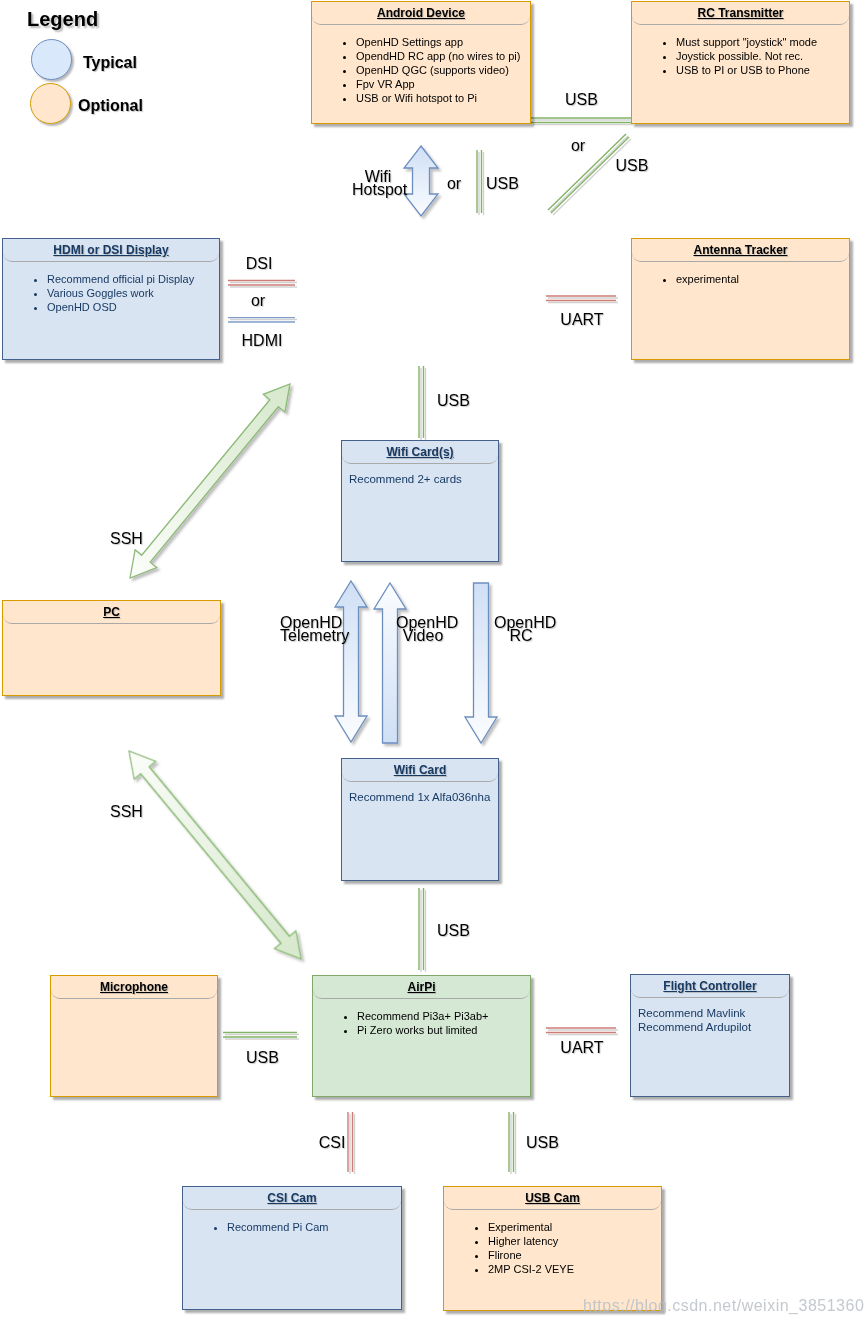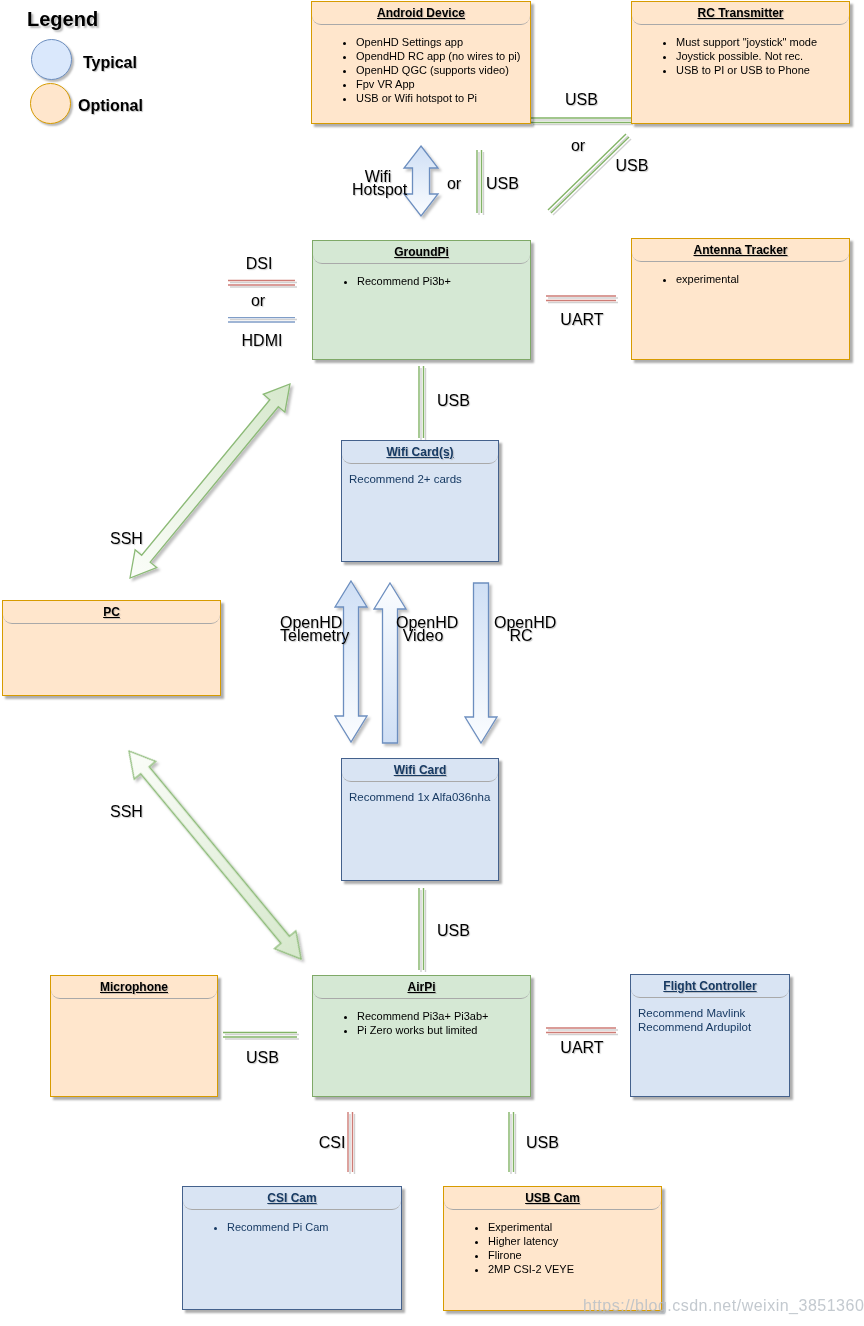--- a/index.html
+++ b/index.html
@@ -9,21 +9,21 @@
 
   .node{position:absolute;z-index:2;box-sizing:border-box;
         box-shadow:3px 3px 2px rgba(0,0,0,0.32);}
   .node.orange{background:#FFE6CC;border:1.5px solid #D79B00;color:#000;}
   .node.green {background:#D5E8D4;border:1.5px solid #7FA968;color:#000;}
   .node.blue  {background:#D9E4F3;border:1.5px solid #44618C;color:#173A63;}
   .node-title{height:22px;line-height:22px;text-align:center;font-weight:bold;
               font-size:12px;text-decoration:underline;border-bottom:1px solid #a9a9a9;
               text-shadow:1px 1px 1px rgba(140,140,140,0.45);border-radius:9px;}
   .node.blue .node-title{color:#173A63;}
-  ul.bullets{margin:10px 0 0 12px;padding-left:32px;}
+  ul.bullets{margin:10px 0 0 0;padding-left:44px;}
   ul.bullets li{font-size:11px;line-height:14px;}
   .plain-body{padding:8px 0 0 7px;font-size:11.5px;line-height:14px;}
 
   .clabel{position:absolute;z-index:3;font-size:16px;color:#000;white-space:pre-line;
           text-align:center;line-height:13px;
           text-shadow:1px 1px 1px rgba(130,130,130,0.45);}
 
   .legend-title{position:absolute;left:27px;top:8px;z-index:3;font-size:20px;font-weight:bold;
                 color:#000;text-shadow:2px 2px 2px rgba(150,150,150,0.7);}
   .legend-circle{position:absolute;z-index:2;width:41px;height:41px;border-radius:50%;
@@ -156,27 +156,29 @@
 
   <div class="node orange" style="left:631px;top:1px;width:219px;height:123px">
     <div class="node-title">RC Transmitter</div>
     <ul class="bullets">
       <li>Must support "joystick" mode</li>
       <li>Joystick possible. Not rec.</li>
       <li>USB to PI or USB to Phone</li>
     </ul>
   </div>
 
-
-  <div class="node green" style="left:312px;top:240px;width:219px;height:120px">
-    <div class="node-title">GroundPi</div>
-    <ul class="bullets">
-      <li>Recommend Pi3b+</li>
-    </ul>
-  </div>
+  <div class="node blue" style="left:2px;top:238px;width:218px;height:122px">
+    <div class="node-title">HDMI or DSI Display</div>
+    <ul class="bullets">
+      <li>Recommend official pi Display</li>
+      <li>Various Goggles work</li>
+      <li>OpenHD OSD</li>
+    </ul>
+  </div>
+
 
   <div class="node orange" style="left:631px;top:238px;width:219px;height:122px">
     <div class="node-title">Antenna Tracker</div>
     <ul class="bullets">
       <li>experimental</li>
     </ul>
   </div>
 
   <div class="node blue" style="left:341px;top:440px;width:158px;height:122px">
     <div class="node-title">Wifi Card(s)</div>

